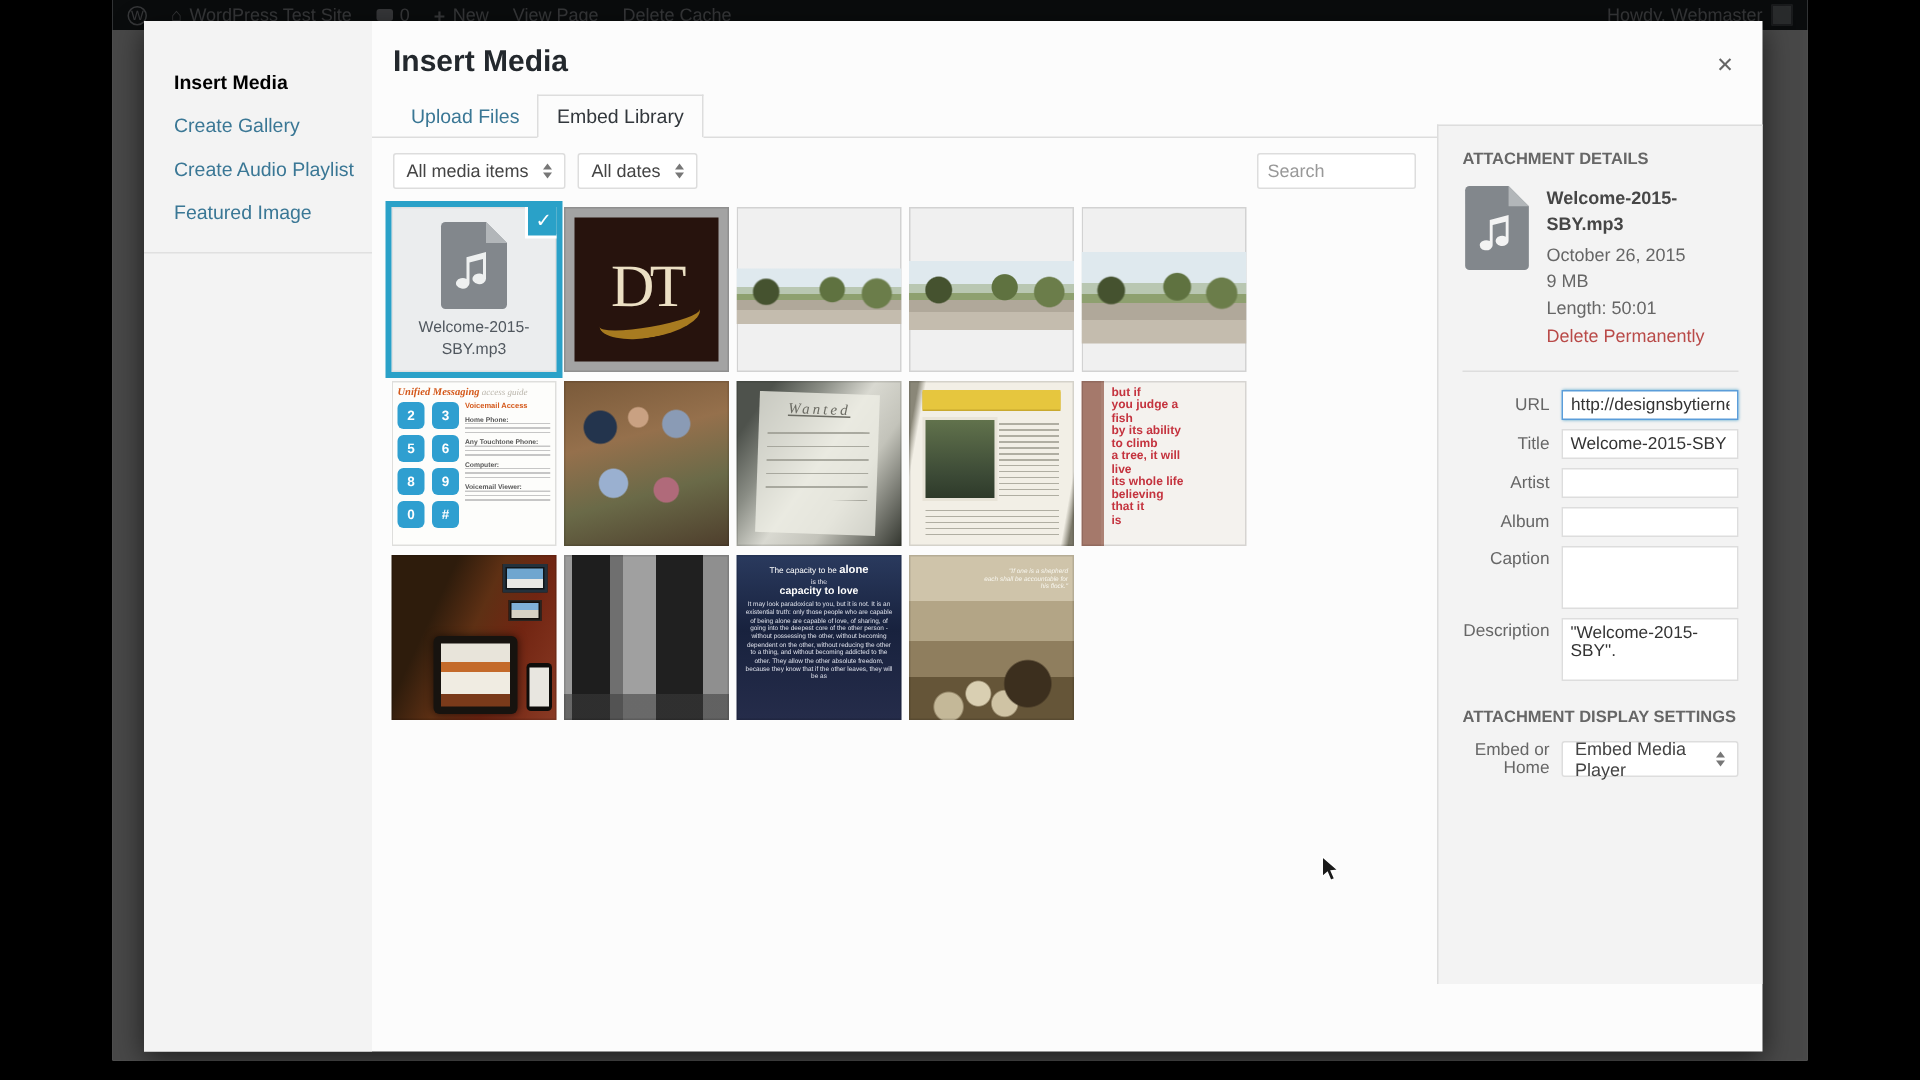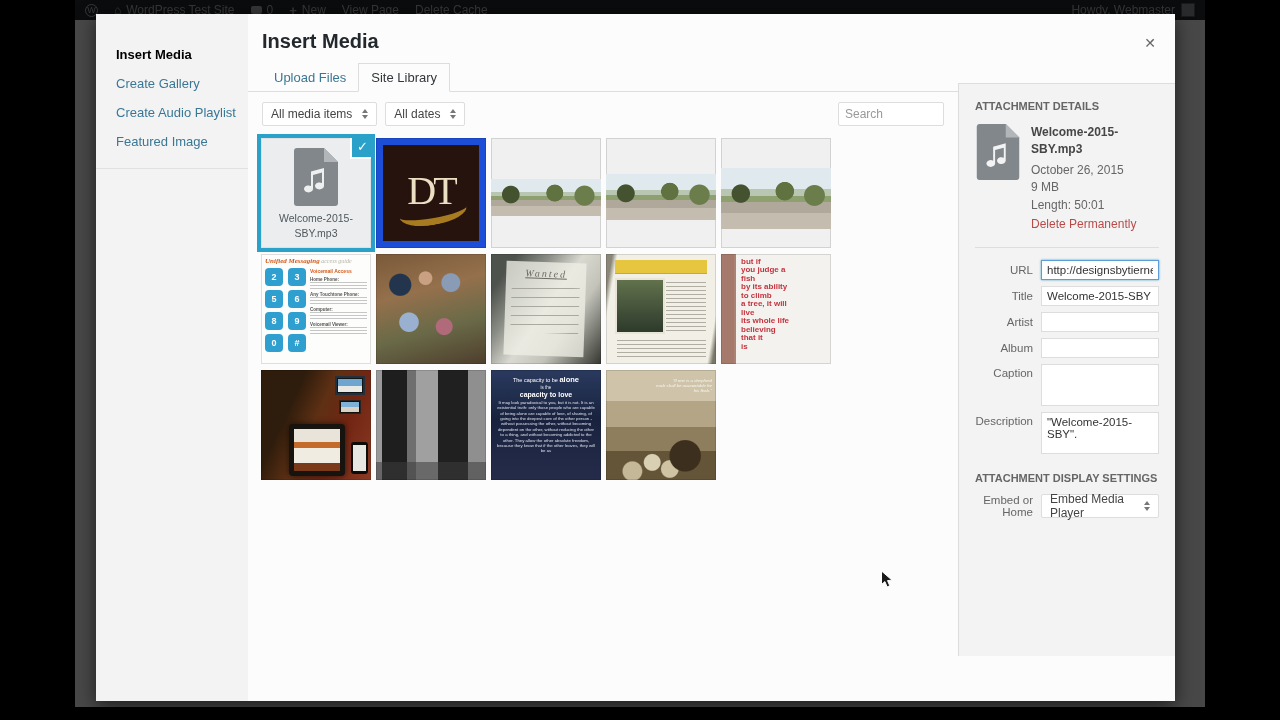--- a/index.html
+++ b/index.html
@@ -59,21 +59,21 @@
     box-shadow:inset 0 0 0 1px rgba(0,0,0,0.12); cursor:pointer; }
   .tile.selected { box-shadow:inset 0 0 0 1px rgba(0,0,0,0.05), 0 0 0 4px #2aa1c8; }
   .check { position:absolute; top:-2px; right:-2px; width:21px; height:21px; background:#2aa1c8; color:#fff;
     font-size:13px; display:flex; align-items:center; justify-content:center; box-shadow:0 0 0 2px #fff; z-index:2; }
 
   .t-audio { background:#ebedee; }
   .t-audio .doc { position:absolute; left:32px; top:10px; }
   .t-audio .fname { position:absolute; bottom:6px; left:4px; right:4px; text-align:center;
     font-size:10.5px; line-height:1.5; color:#50575e; }
 
-  .t-dt { background:#1d4ed8; display:flex; align-items:center; justify-content:center; }
+  .t-dt { background:#a3a3a3; display:flex; align-items:center; justify-content:center; }
   .t-dt .sq { width:96px; height:96px; background:#27130d; position:relative; overflow:hidden; }
   .t-dt .mono { position:absolute; left:0; right:0; top:22px; text-align:center; color:#ece0c4;
     font-family:"Liberation Serif","DejaVu Serif",serif; font-size:40px; letter-spacing:-3px; }
   .t-dt .swoosh { position:absolute; left:16px; bottom:16px; width:68px; height:26px;
     border-bottom:7px solid #a87b20; border-radius:50%; transform:rotate(-10deg); }
 
   .ph-street { background:#f0f0f0; }
   .ph-street .band { position:absolute; left:0; right:0;
     background:
       radial-gradient(circle at 18% 42%, #45522f 0 9%, rgba(0,0,0,0) 10%),
@@ -244,21 +244,21 @@
       <div class="item">Create Audio Playlist</div>
       <div class="item">Featured Image</div>
       <div class="sep"></div>
     </div>
 
     <div class="m-content">
       <div class="m-title">Insert Media</div>
 
       <div class="tabs">
         <div class="tab link">Upload Files</div>
-        <div class="tab active">Site Library</div>
+        <div class="tab active">Embed Library</div>
       </div>
 
       <div class="toolbar">
         <div class="select">
           <span>All media items</span>
           <span class="updn">
               <i class="u"></i>
               <i class="d"></i>
             </span>
         </div>

